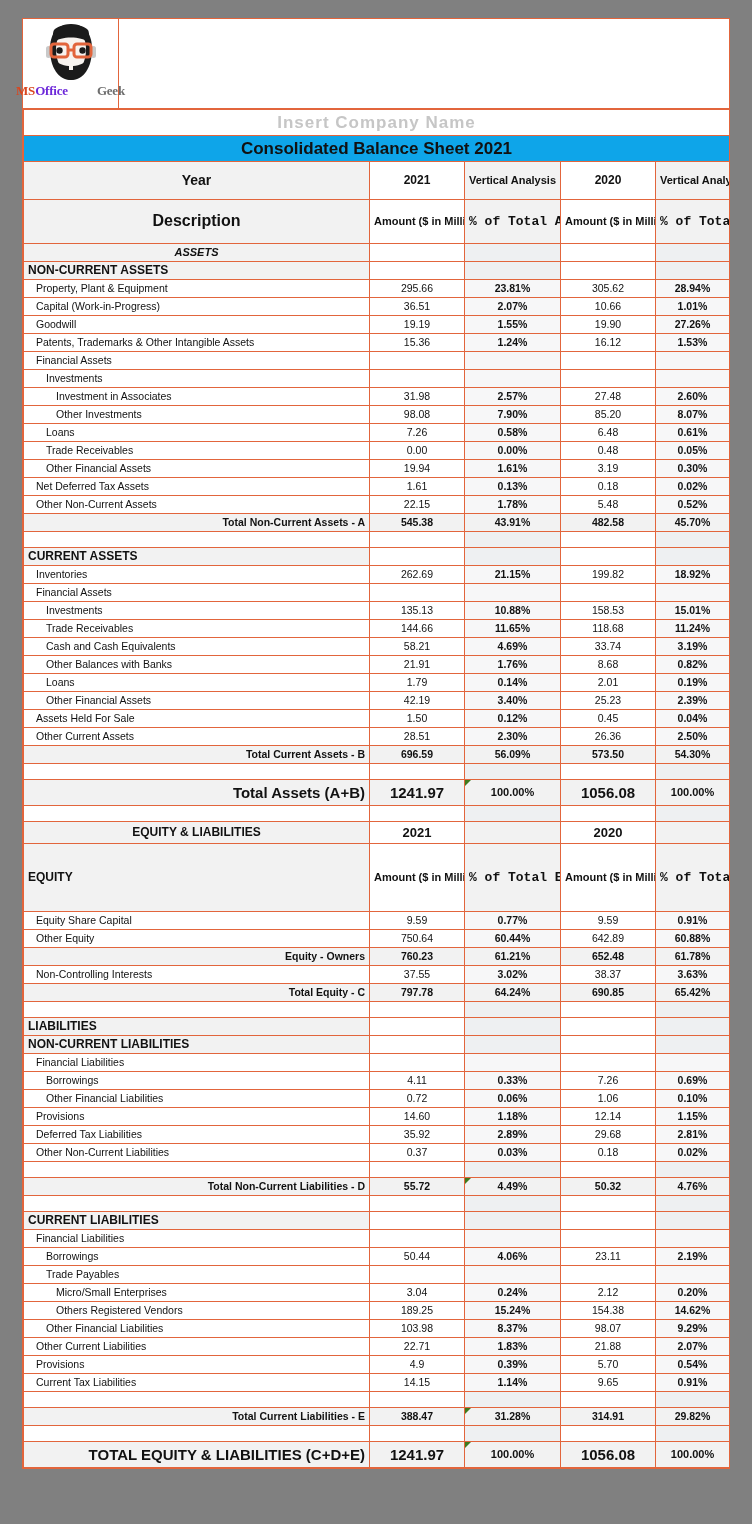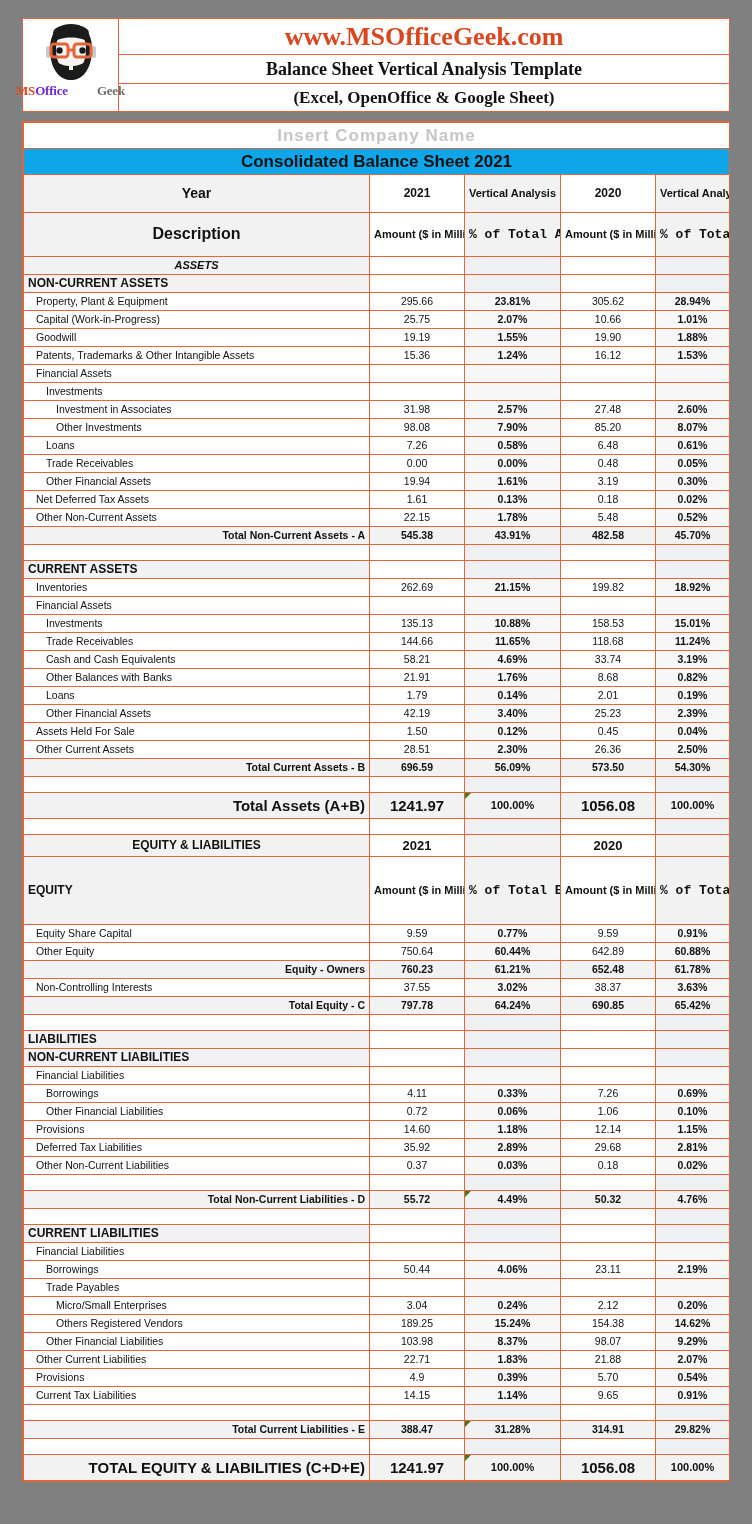--- a/index.html
+++ b/index.html
@@ -95,21 +95,21 @@
     color: #111;
     font-family: "Liberation Serif", serif;
     font-weight: bold;
     font-size: 17px;
   }
 
   
   .sheet {
     position: absolute;
     left: 22px;
-    top: 121px;
+    top: 108px;
     width: 708px;
     background: #ffffff;
     border: 1px solid #e2653c;
     box-sizing: border-box;
   }
   table.bs {
     width: 100%;
     border-collapse: collapse;
     table-layout: fixed;
     font-size: 10.5px;
@@ -279,25 +279,20 @@
             <line x1="26" y1="28" x2="32" y2="28"></line>
           </g>
           <circle cx="17.5" cy="28.5" r="3.2" fill="#1b1b1b"></circle>
           <circle cx="40.5" cy="28.5" r="3.2" fill="#1b1b1b"></circle>
           <path d="M14 38 C14 50 22 58 29 58 C36 58 44 50 44 38 C40 46 18 46 14 38 Z" fill="#1b1b1b"></path>
           <path d="M24 38 h10 v4 h-3 v6 h-4 v-6 h-3 z" fill="#f7f3ef"></path>
         </svg>
       </div>
       <div class="logo-wordmark"><span class="ms">MS</span><span class="office">Office</span><span class="geek">Geek</span></div>
     </div>
-    <div class="title-cell">
-      <div class="title-row t-site">www.MSOfficeGeek.com</div>
-      <div class="title-row t-sub1">Balance Sheet Vertical Analysis Template</div>
-      <div class="title-row t-sub2">(Excel, OpenOffice &amp; Google Sheet)</div>
-    </div>
   </div>
 
   <div class="sheet">
     <table class="bs">
       <colgroup>
         <col class="c-desc">
           <col class="c-a1">
           <col class="c-p1">
           <col class="c-a2">
           <col class="c-p2">
@@ -345,31 +340,31 @@
 
         <tr>
           <td class="item i1">Property, Plant &amp; Equipment</td>
           <td class="item num">295.66</td>
           <td class="item-sh num bold">23.81%</td>
           <td class="item num">305.62</td>
           <td class="item-sh num bold">28.94%</td>
         </tr>
         <tr>
           <td class="item i1">Capital (Work-in-Progress)</td>
-          <td class="item num">25.75</td>
+          <td class="item num">36.51</td>
           <td class="item-sh num bold">2.07%</td>
           <td class="item num">10.66</td>
           <td class="item-sh num bold">1.01%</td>
         </tr>
         <tr>
           <td class="item i1">Goodwill</td>
           <td class="item num">19.19</td>
           <td class="item-sh num bold">1.55%</td>
           <td class="item num">19.90</td>
-          <td class="item-sh num bold">1.88%</td>
+          <td class="item-sh num bold">27.26%</td>
         </tr>
         <tr>
           <td class="item i1">Patents, Trademarks &amp; Other Intangible Assets</td>
           <td class="item num">15.36</td>
           <td class="item-sh num bold">1.24%</td>
           <td class="item num">16.12</td>
           <td class="item-sh num bold">1.53%</td>
         </tr>
         <tr>
           <td class="item i1">Financial Assets</td>

